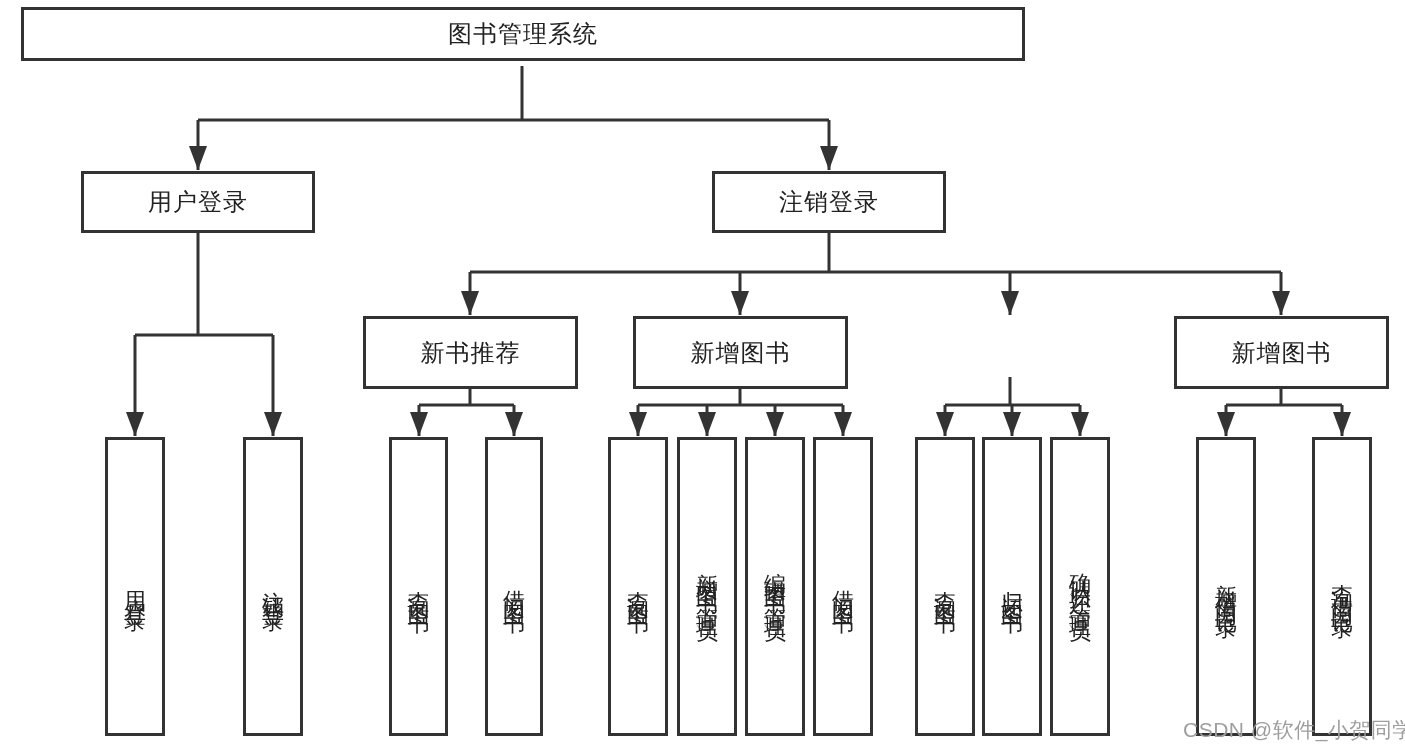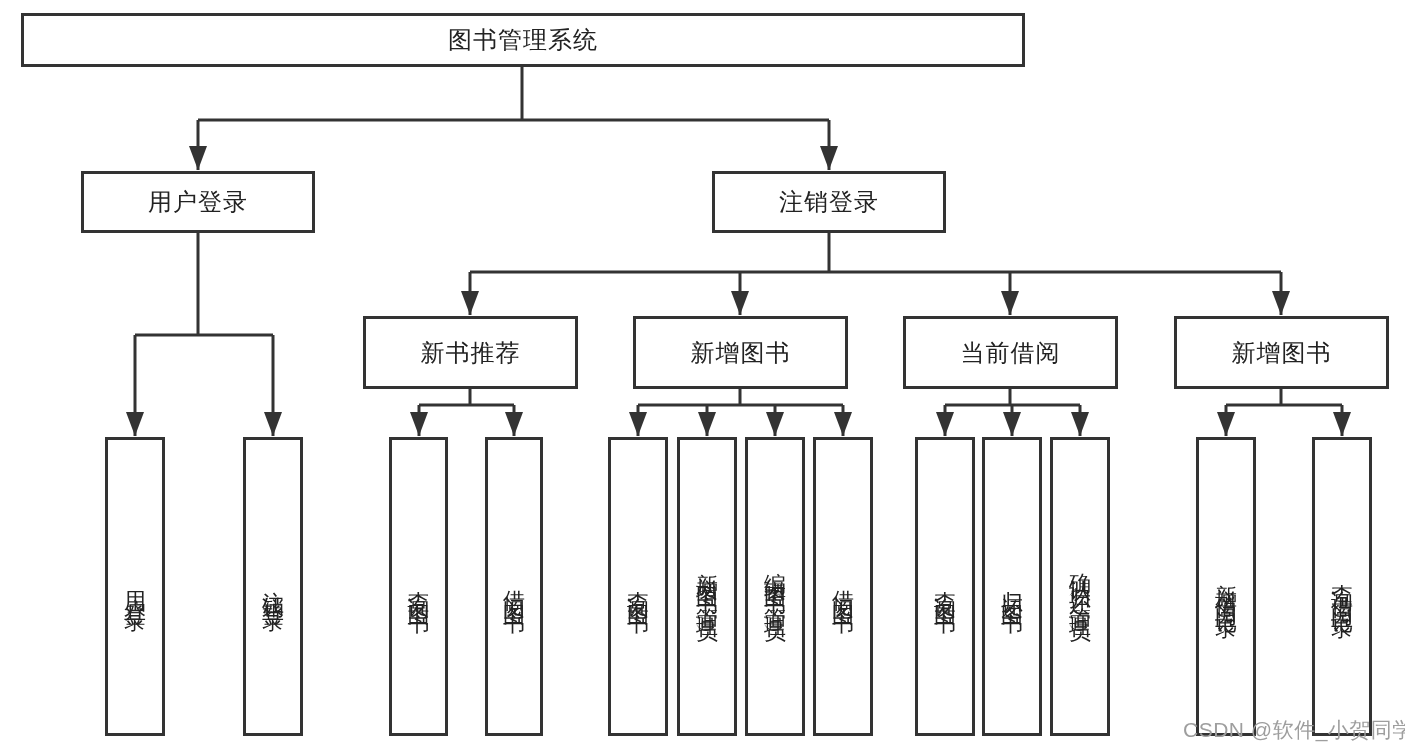--- a/index.html
+++ b/index.html
@@ -31,21 +31,21 @@
   .node.v {
     font-size: 22px;
   }
   .node.v .vtext {
     writing-mode: vertical-rl;
     text-orientation: mixed;
     letter-spacing: 7px;
     line-height: 1;
     white-space: nowrap;
   }
-  .row1 { left: 21px;  top: 13px;  width: 1004px; height: 54px; }
+  .row1 { left: 21px;  top: 7px;  width: 1004px; height: 54px; }
   .row2 { top: 171px; width: 234px; height: 62px; }
   .row3 { top: 316px; width: 215px; height: 73px; }
   .leaf { top: 437px; width: 60px;  height: 299px; }
   #watermark {
     position: absolute;
     left: 1183px;
     top: 716px;
     font-size: 21px;
     color: #9e9e9e;
     white-space: nowrap;
@@ -100,21 +100,20 @@
     <line x1="1342" y1="405" x2="1342" y2="436" stroke="#333333" stroke-width="3" marker-end="url(#arrow)"></line>
   </svg>
 
   <div class="node h row1">图书管理系统</div>
 
   <div class="node h row2" style="left:81px;">用户登录</div>
   <div class="node h row2" style="left:712px;">注销登录</div>
 
   <div class="node h row3" style="left:363px;">新书推荐</div>
   <div class="node h row3" style="left:633px;">新增图书</div>
-  <div class="node h row3" style="left:903px;">当前借阅</div>
   <div class="node h row3" style="left:1174px;">新增图书</div>
 
   <div class="node v leaf" style="left:105px;">
     <span class="vtext">用户登录</span>
   </div>
   <div class="node v leaf" style="left:243px;">
     <span class="vtext">注销登录</span>
   </div>
 
   <div class="node v leaf" style="left:389px;width:59px;">

